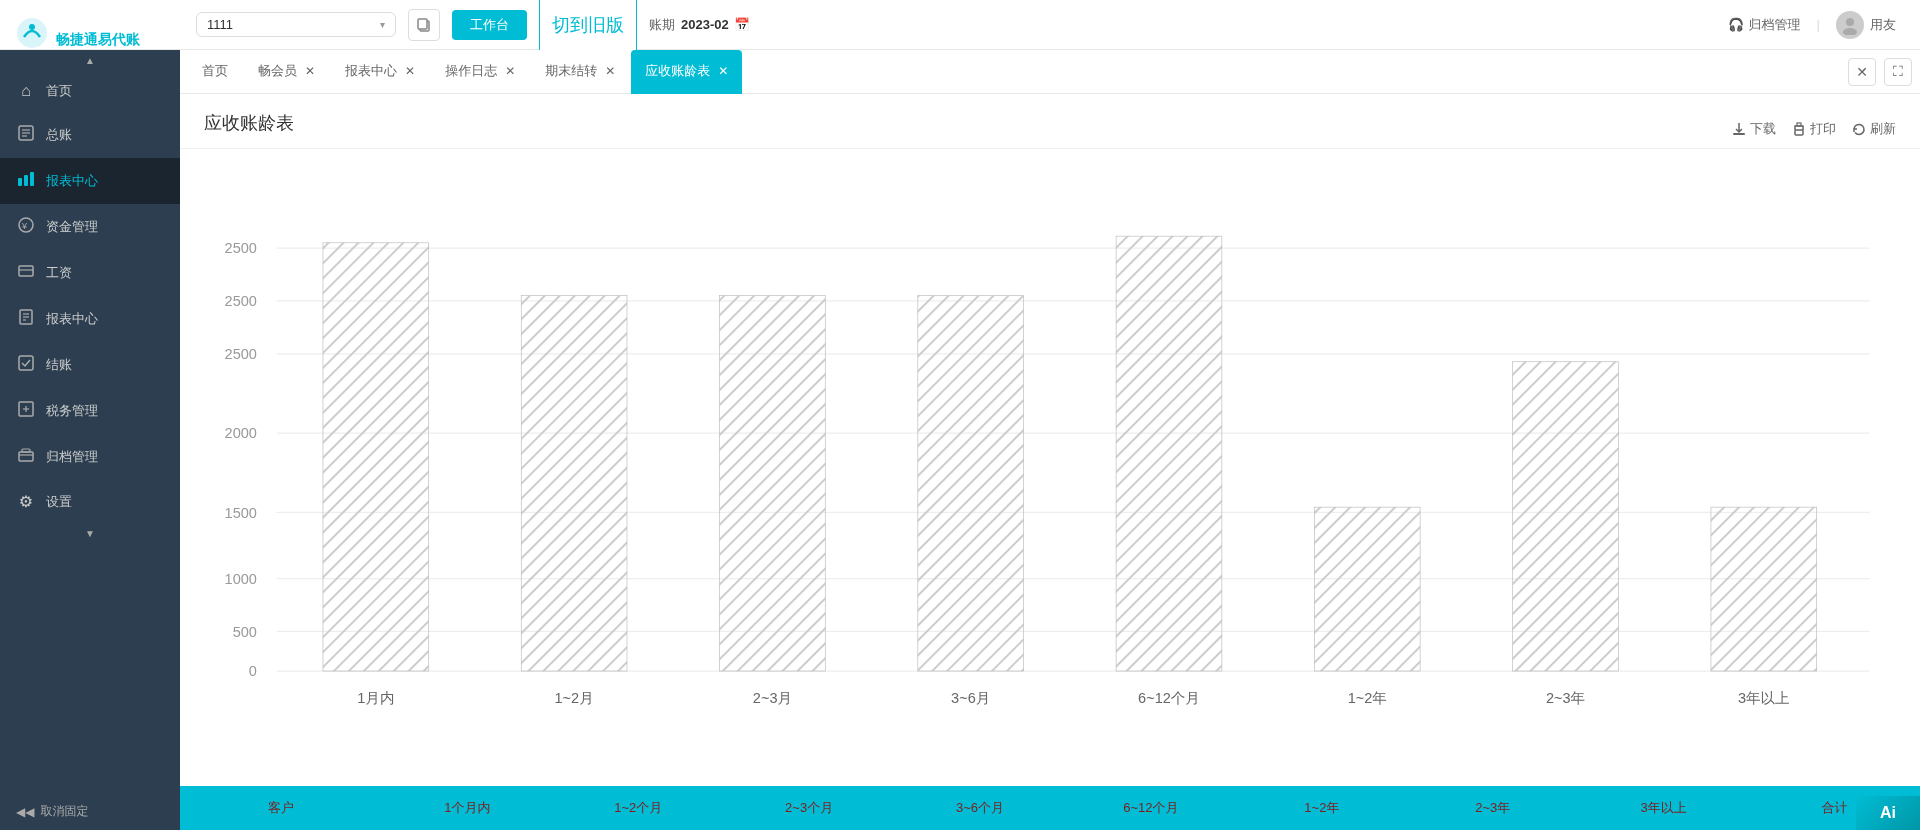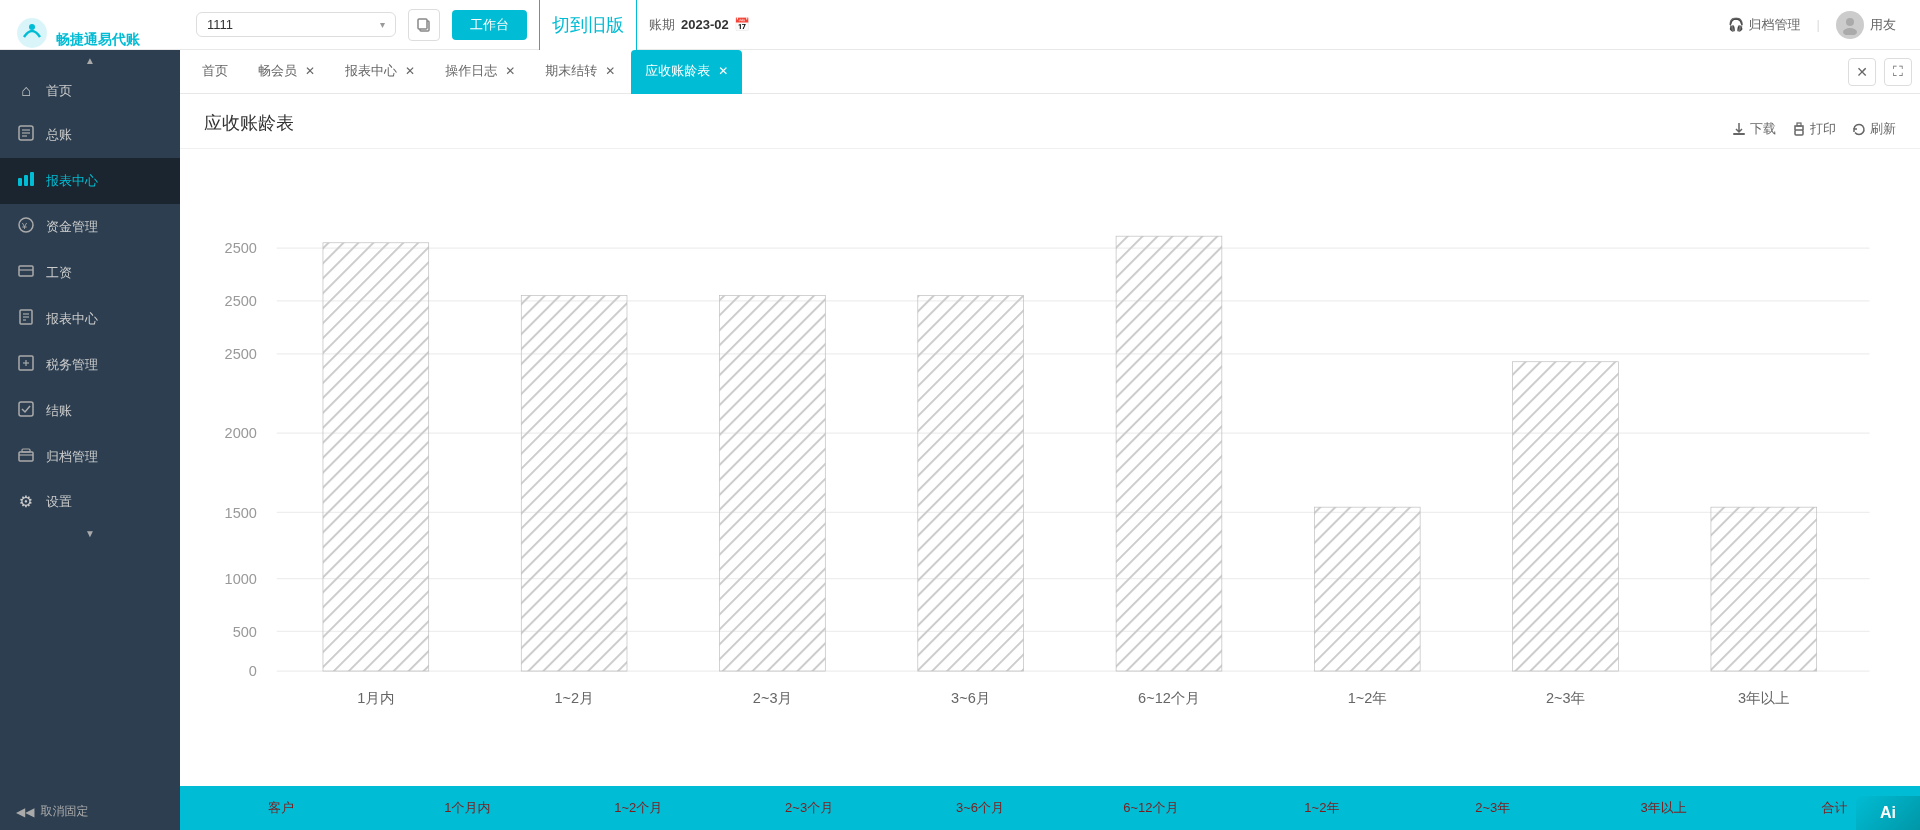--- a/index.html
+++ b/index.html
@@ -380,35 +380,35 @@
             <line x1="6" y1="6" x2="12" y2="6" stroke="#aaa" stroke-width="1.2"></line>
             <line x1="6" y1="9" x2="12" y2="9" stroke="#aaa" stroke-width="1.2"></line>
             <line x1="6" y1="12" x2="9" y2="12" stroke="#aaa" stroke-width="1.2"></line>
           </svg>
       </span>
       <span>报表中心</span>
     </div>
     <div class="sidebar-item">
       <span class="sidebar-item-icon">
         <svg width="18" height="18" viewBox="0 0 18 18" fill="none">
+            <rect x="2" y="2" width="14" height="14" rx="2" stroke="#aaa" stroke-width="1.5"></rect>
+            <polyline points="5,9 8,12 13,6" stroke="#aaa" stroke-width="1.5" fill="none"></polyline>
+          </svg>
+      </span>
+      <span>结账</span>
+    </div>
+    <div class="sidebar-item">
+      <span class="sidebar-item-icon">
+        <svg width="18" height="18" viewBox="0 0 18 18" fill="none">
             <rect x="2" y="2" width="14" height="14" rx="1" stroke="#aaa" stroke-width="1.5"></rect>
             <line x1="6" y1="9" x2="12" y2="9" stroke="#aaa" stroke-width="1.2"></line>
             <line x1="9" y1="6" x2="9" y2="12" stroke="#aaa" stroke-width="1.2"></line>
           </svg>
       </span>
       <span>税务管理</span>
-    </div>
-    <div class="sidebar-item">
-      <span class="sidebar-item-icon">
-        <svg width="18" height="18" viewBox="0 0 18 18" fill="none">
-            <rect x="2" y="2" width="14" height="14" rx="2" stroke="#aaa" stroke-width="1.5"></rect>
-            <polyline points="5,9 8,12 13,6" stroke="#aaa" stroke-width="1.5" fill="none"></polyline>
-          </svg>
-      </span>
-      <span>结账</span>
     </div>
     <div class="sidebar-item">
       <span class="sidebar-item-icon">
         <svg width="18" height="18" viewBox="0 0 18 18" fill="none">
             <rect x="2" y="6" width="14" height="9" rx="1" stroke="#aaa" stroke-width="1.5"></rect>
             <path d="M2 9h14" stroke="#aaa" stroke-width="1.2"></path>
             <rect x="5" y="3" width="8" height="3" rx="1" stroke="#aaa" stroke-width="1.2"></rect>
           </svg>
       </span>
       <span>归档管理</span>

